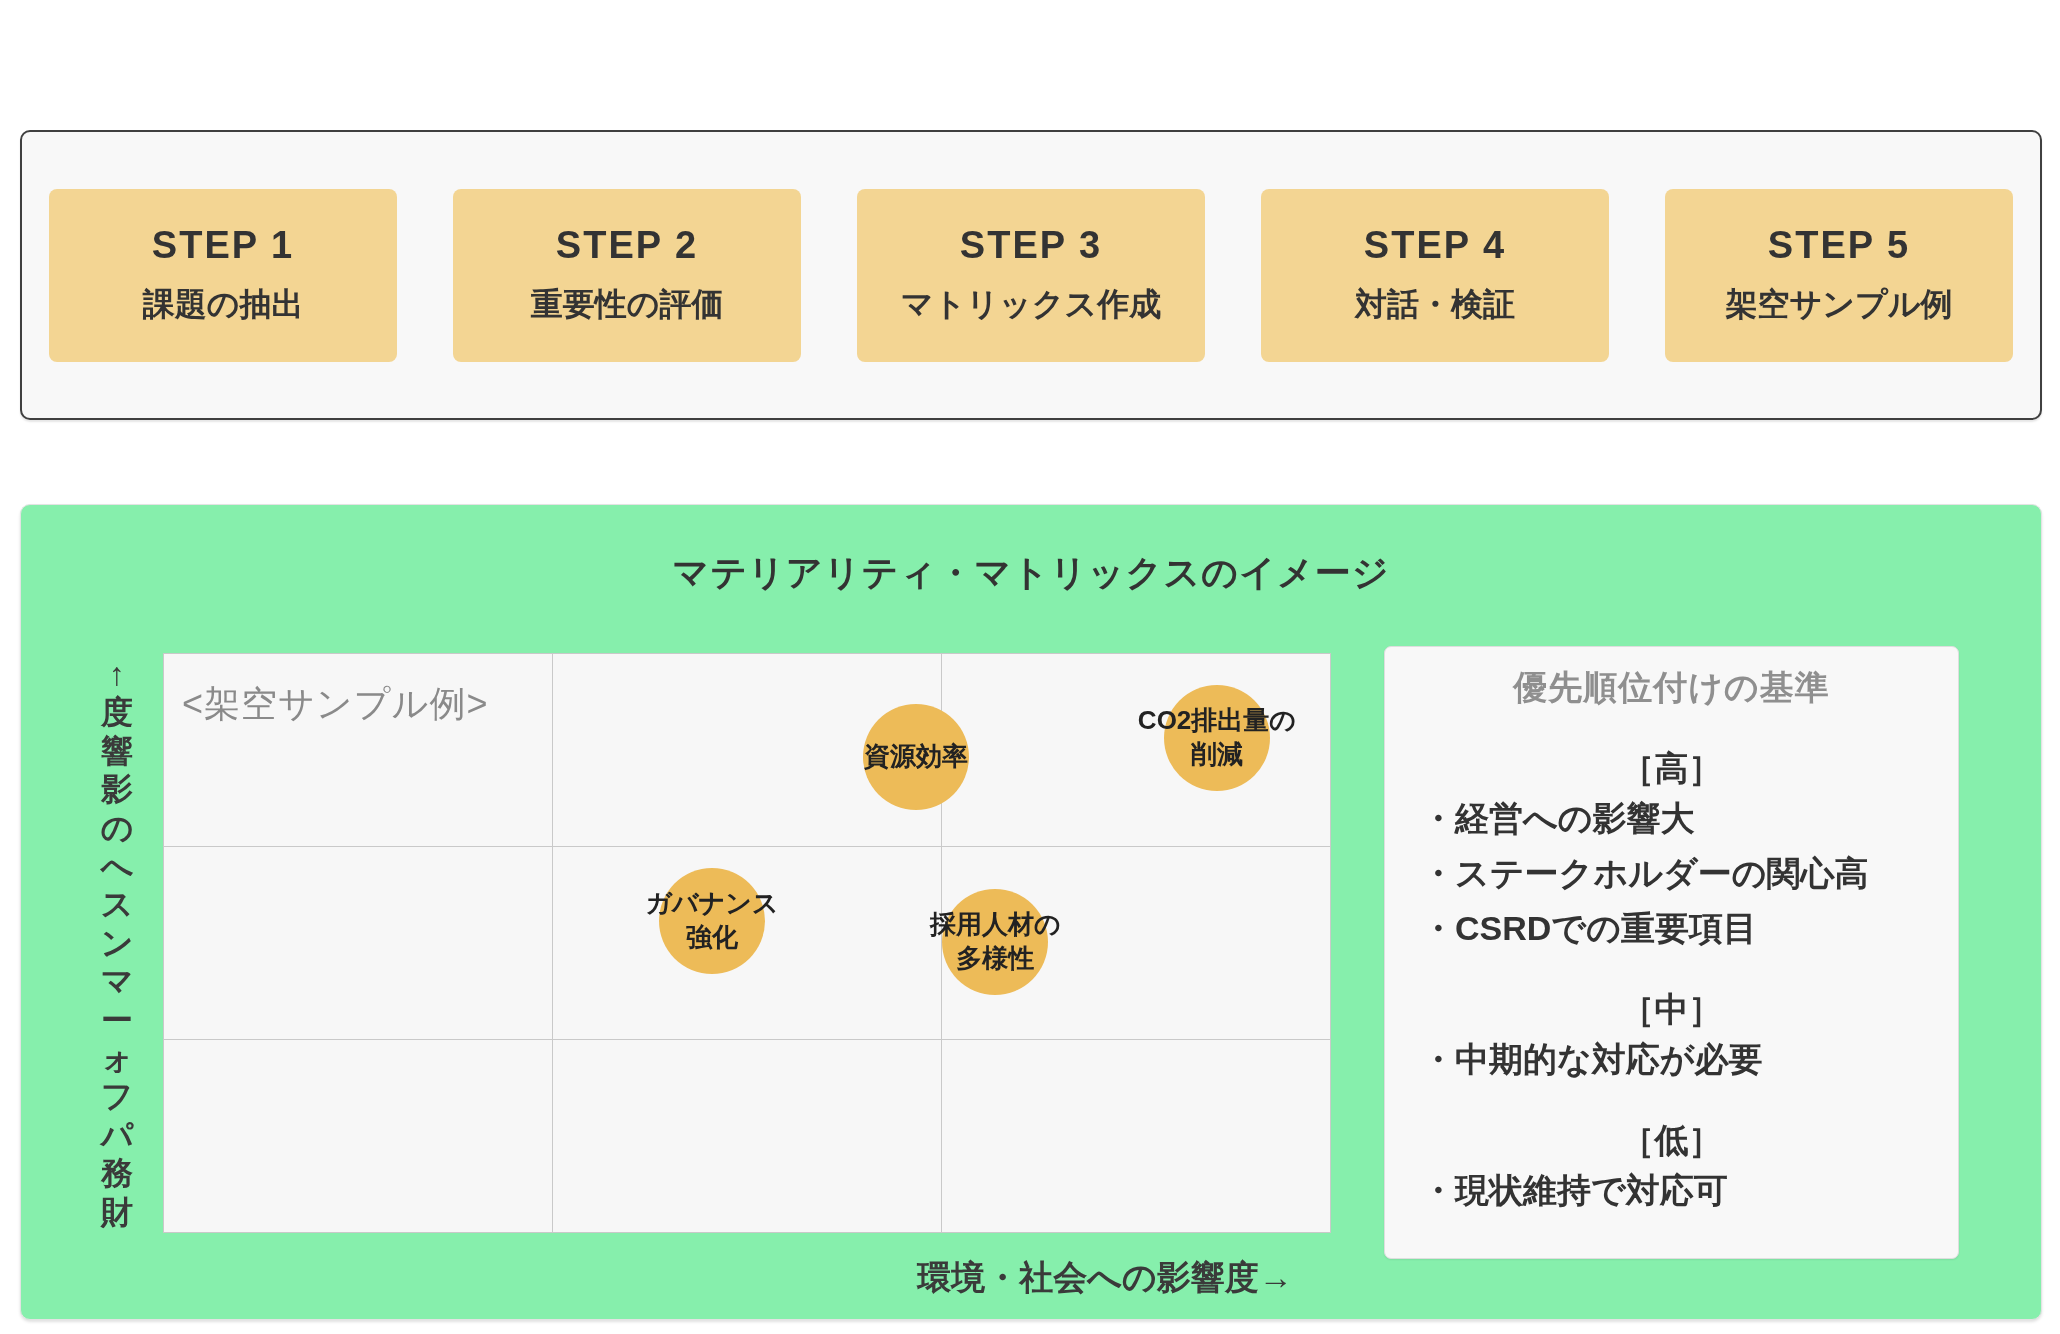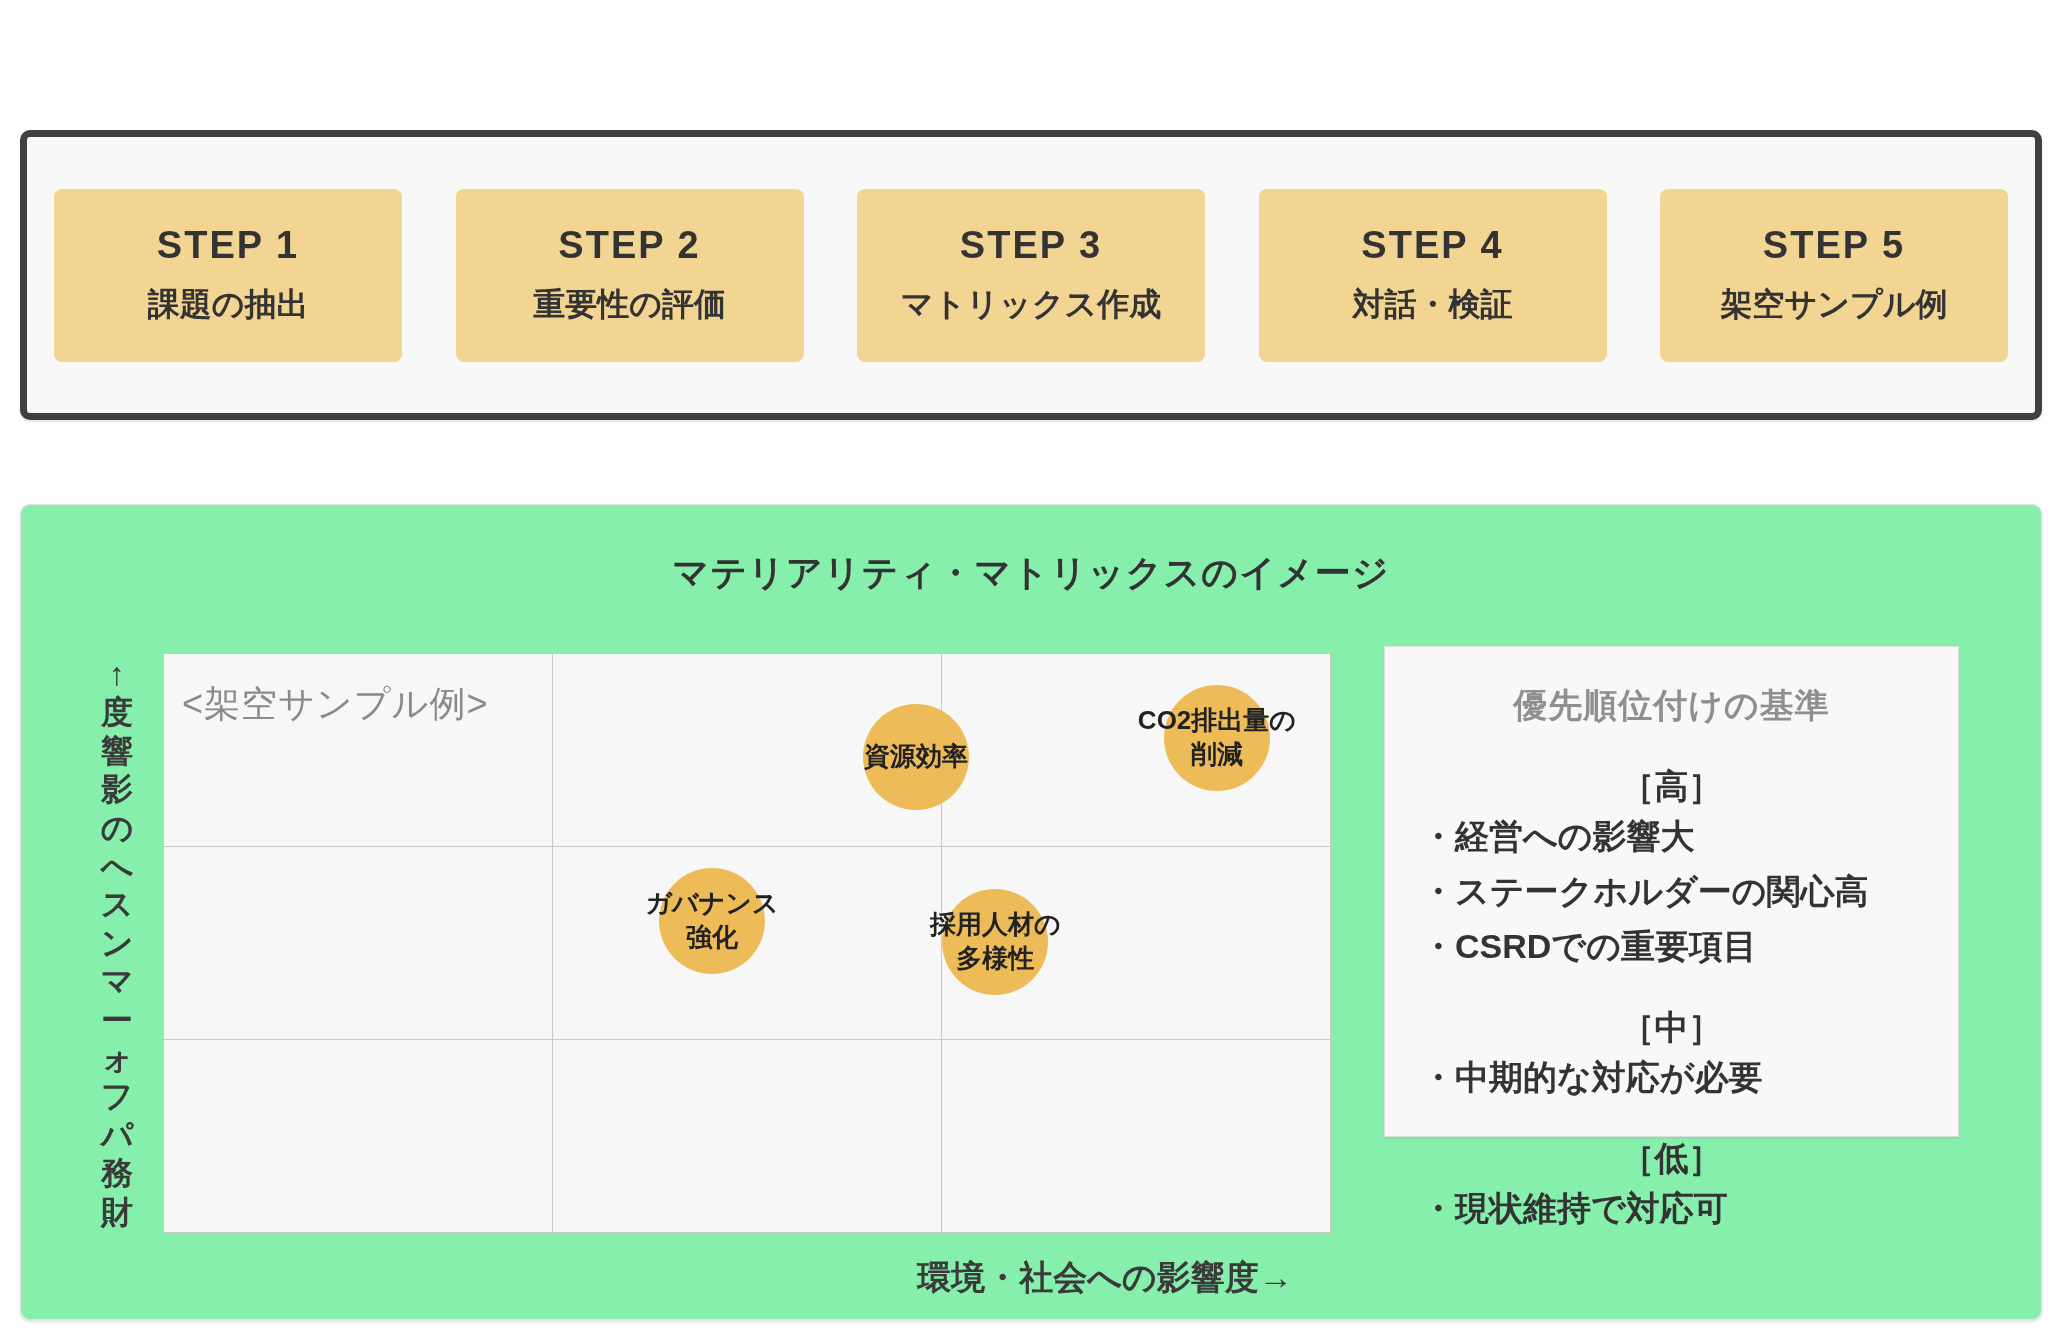--- a/index.html
+++ b/index.html
@@ -5,21 +5,21 @@
   html,body{margin:0;padding:0;background:#ffffff;}
   body{font-family:"Liberation Sans","DejaVu Sans",sans-serif;color:#333333;}
   .canvas{position:relative;width:2060px;height:1334px;background:#ffffff;overflow:hidden;}
 
   
   .page-title{position:absolute;top:12px;left:0;width:100%;text-align:center;
     font-size:42px;font-weight:700;color:#333333;letter-spacing:2px;margin:0;}
 
   
   .process-card{position:absolute;left:20px;top:130px;width:2022px;height:290px;
-    background:#f8f8f8;border:7px solid #404040;border-radius:10px;
+    background:#f8f8f8;border:2px solid #404040;border-radius:10px;
     box-shadow:0 2px 2px rgba(0,0,0,.10);box-sizing:border-box;}
   .steps{display:flex;justify-content:space-between;align-items:center;
     height:100%;padding:0 27px;}
   .step{width:348px;height:173px;background:#f3d593;border-radius:8px;
     display:flex;flex-direction:column;justify-content:center;align-items:center;gap:16px;}
   .step-label{font-size:38px;font-weight:600;color:#333333;letter-spacing:2px;}
   .step-name{font-size:32px;font-weight:700;color:#333333;}
 
   
   .matrix-card{position:absolute;left:20px;top:504px;width:2022px;height:816px;
@@ -48,23 +48,23 @@
     background:#edbb58;transform:translate(-50%,-50%);}
   .bubble-label{position:absolute;left:50%;top:50%;transform:translate(-50%,-50%);
     text-align:center;font-size:26px;font-weight:700;color:#222222;line-height:1.3;}
   .bubble-label span{display:block;white-space:nowrap;}
 
   
   .x-axis{position:absolute;left:1084px;top:750px;transform:translateX(-50%);
     font-size:34px;font-weight:700;color:#3a3a3a;white-space:nowrap;}
 
   
-  .criteria{position:absolute;left:1363px;top:141px;width:575px;height:491px;
-    background:#f8f8f8;border:1px solid #dedede;border-radius:0;
-    box-shadow:0 1px 2px rgba(0,0,0,.07);box-sizing:border-box;padding:36px 0 0 0;}
+  .criteria{position:absolute;left:1363px;top:141px;width:575px;height:613px;
+    background:#f8f8f8;border:1px solid #dedede;border-radius:7px;
+    box-shadow:0 1px 2px rgba(0,0,0,.07);box-sizing:border-box;padding:18px 0 0 0;}
   .criteria-title{margin:0;text-align:center;font-size:34px;font-weight:700;color:#8f8f8f;
     letter-spacing:1px;}
   .criteria-group{margin-top:30px;}
   .criteria-group.first{margin-top:34px;}
   .criteria-level{text-align:center;font-size:34px;font-weight:700;color:#333333;line-height:46px;}
   .criteria-item{font-size:34px;font-weight:600;color:#333333;line-height:55px;
     padding-left:36px;white-space:nowrap;}
 </style>
 </head>
 <body>

